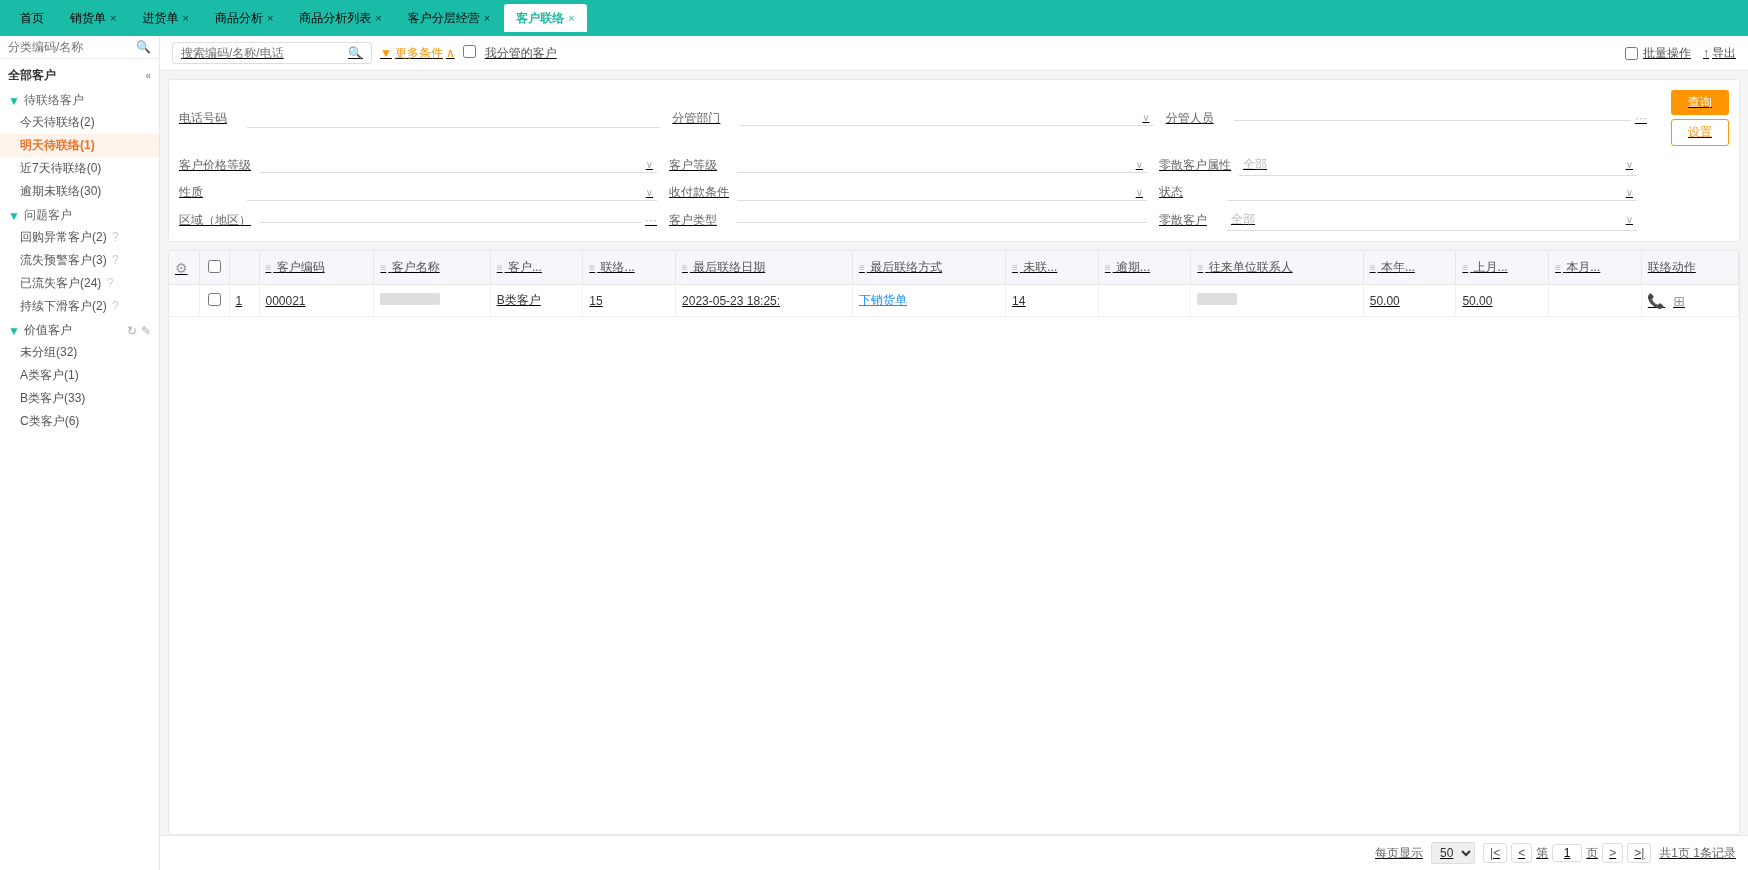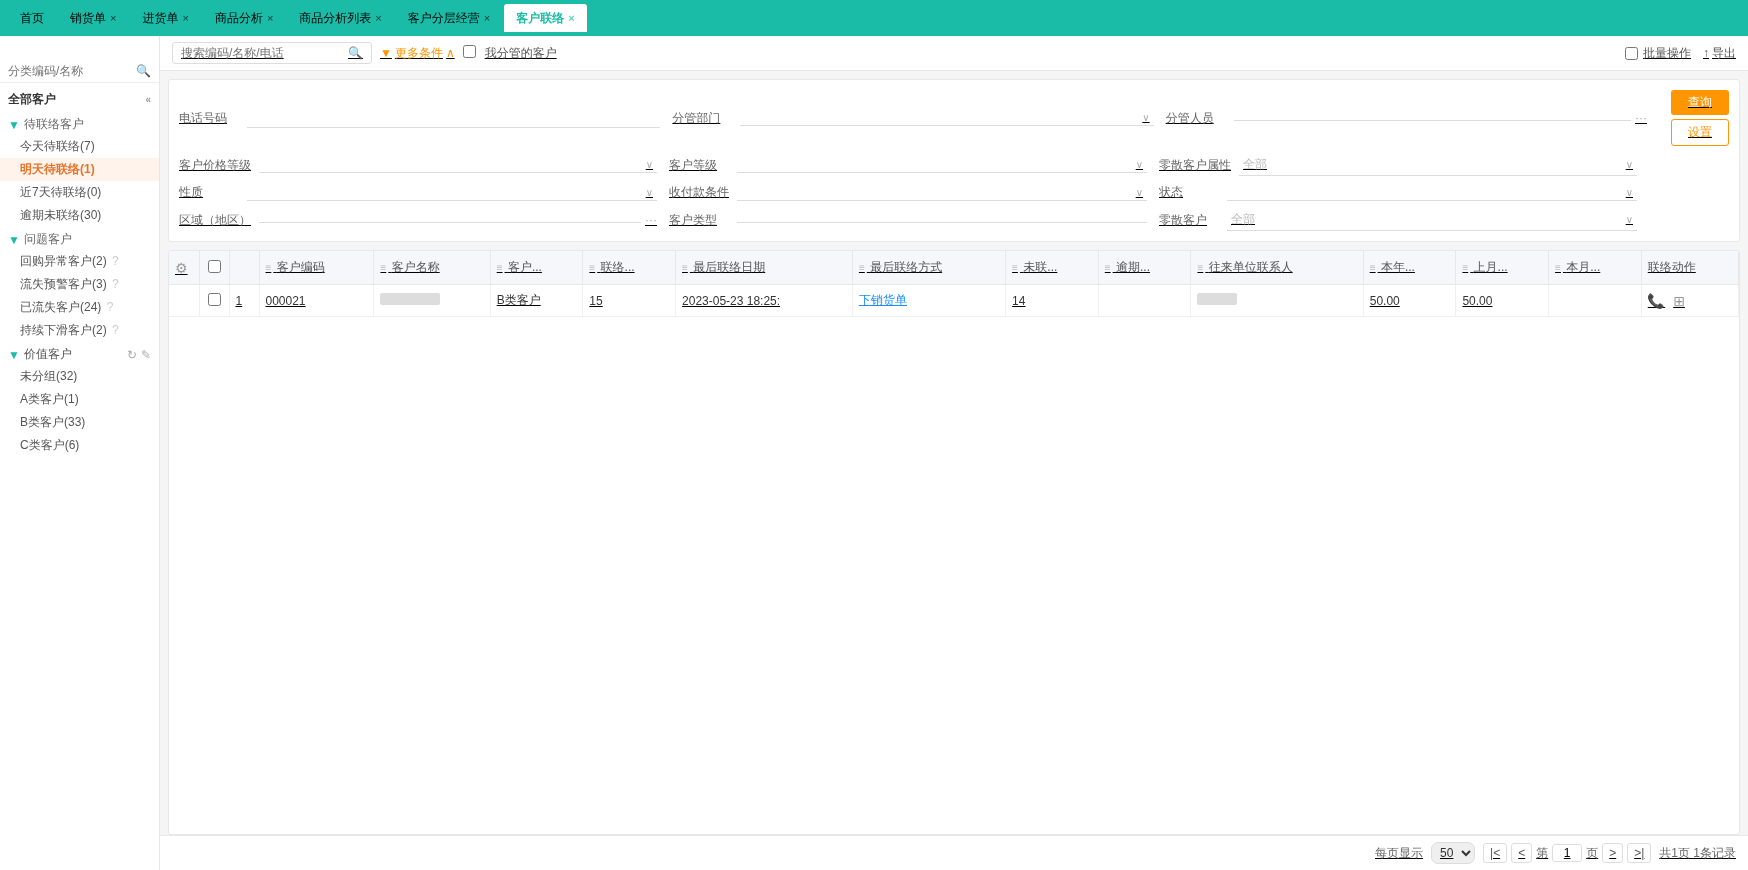--- a/index.html
+++ b/index.html
@@ -34,21 +34,21 @@
       height: calc(100vh - 36px);
     }
 
     
     .sidebar {
       width: 160px;
       background: #fff;
       border-right: 1px solid #e8e8e8;
       overflow-y: auto;
       flex-shrink: 0;
-      padding: 24px 0;
+      padding: 0 0;
     }
     .sidebar-search {
       display: flex;
       align-items: center;
       padding: 4px 8px;
       border-bottom: 1px solid #eee;
       margin-bottom: 4px;
     }
     .sidebar-search input {
       border: none;
@@ -287,21 +287,21 @@
       border-top: 1px solid #e8e8e8;
       padding: 6px 12px;
       display: flex;
       align-items: center;
       justify-content: flex-end;
       gap: 8px;
     }
     .footer-label { color: #666; }
     .page-size-select {
       border: 1px solid #ddd;
-      border-radius: 7px;
+      border-radius: 2px;
       padding: 2px 4px;
       color: #333;
       cursor: pointer;
     }
     .pagination {
       display: flex;
       align-items: center;
       gap: 4px;
       color: #555;
     }
@@ -365,21 +365,21 @@
     <div class="sidebar-section-header">
       <span>全部客户</span>
       <span class="collapse-icon">«</span>
     </div>
 
     <div class="sidebar-group-title">
       <span class="arrow">▼</span>
       <span>待联络客户</span>
     </div>
     <div class="sidebar-item">
-      <span>今天待联络(7)</span>
+      <span>今天待联络(2)</span>
     </div>
     <div class="sidebar-item active">
       <span>明天待联络(1)</span>
     </div>
     <div class="sidebar-item">
       <span>近7天待联络(0)</span>
     </div>
     <div class="sidebar-item">
       <span>逾期未联络(30)</span>
     </div>

